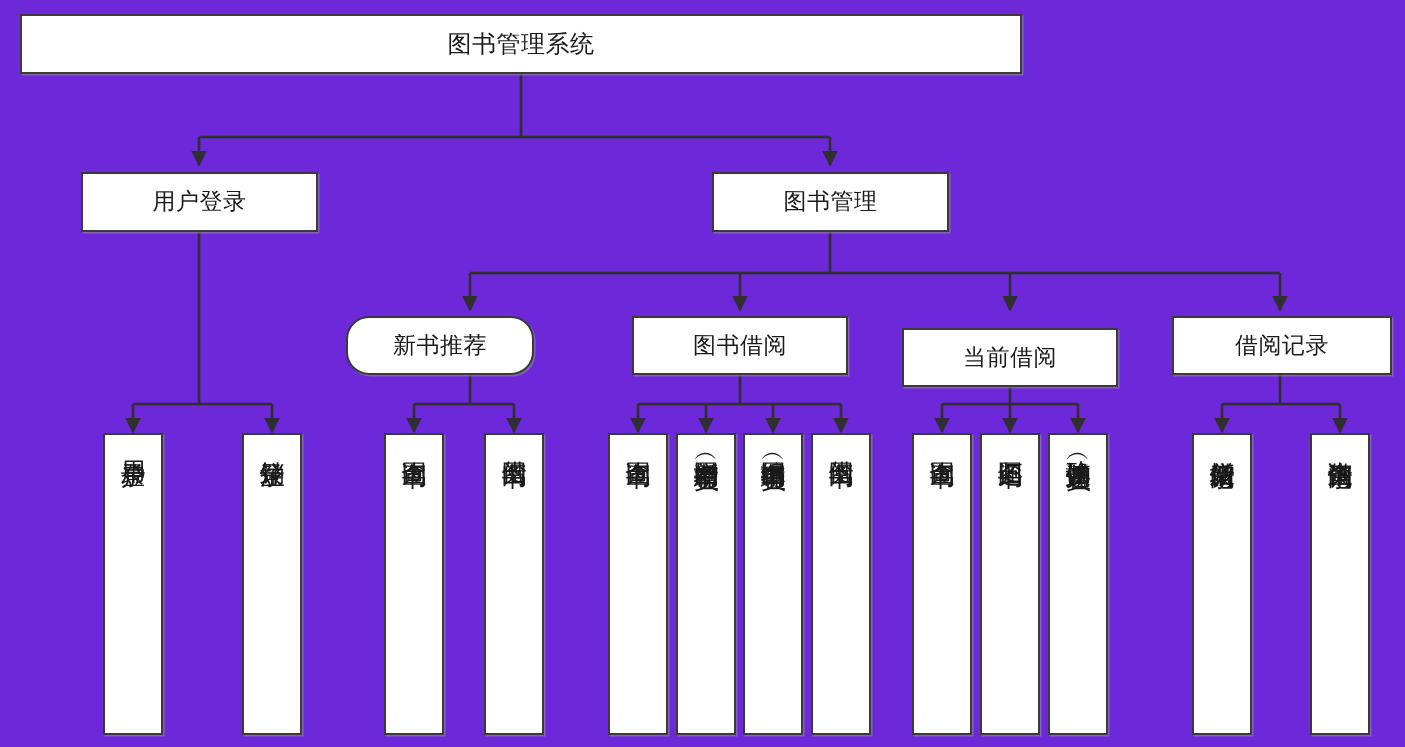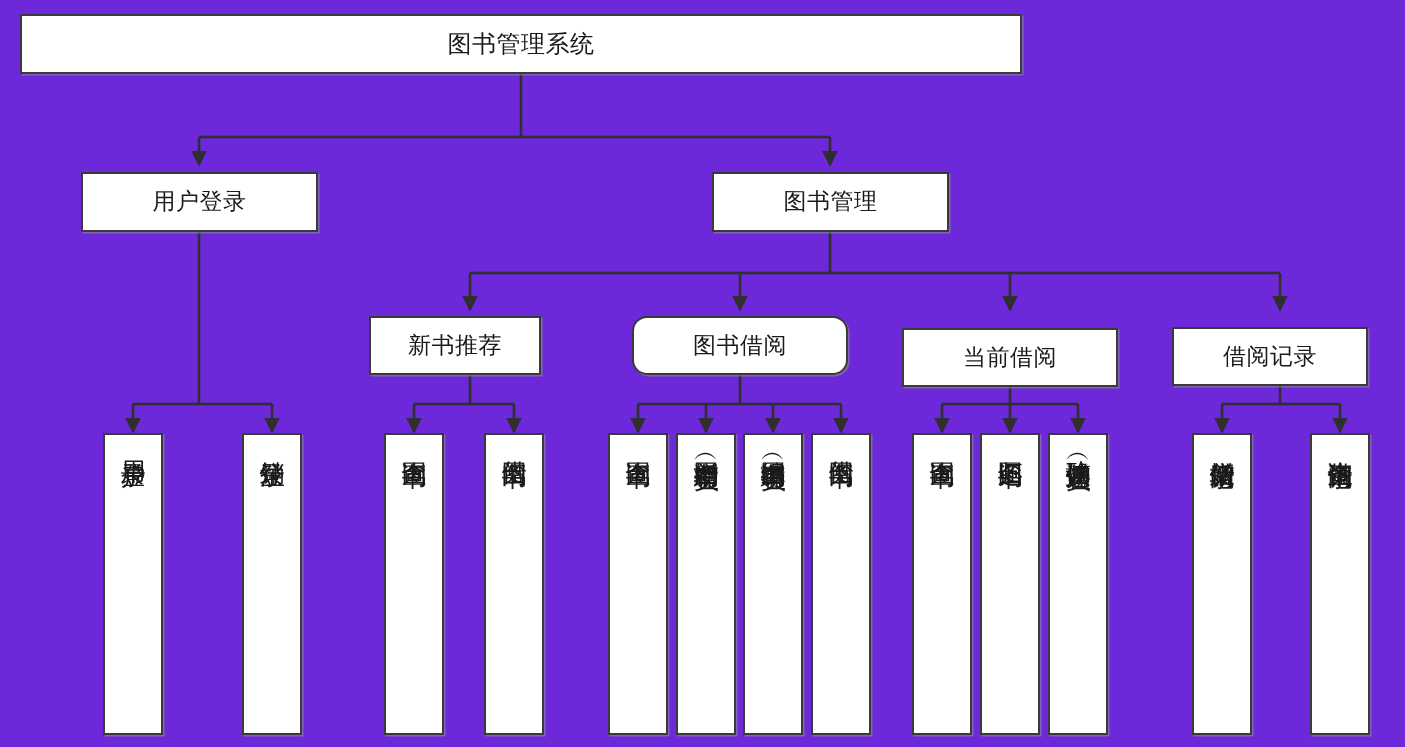--- a/index.html
+++ b/index.html
@@ -132,30 +132,30 @@
     <span class="label">图书管理系统</span>
   </div>
 
   <div class="node horiz" style="left:81px; top:172px; width:237px; height:60px;">
     <span class="label">用户登录</span>
   </div>
   <div class="node horiz" style="left:712px; top:172px; width:237px; height:60px;">
     <span class="label">图书管理</span>
   </div>
 
-  <div class="node horiz" style="left:369px; top:316px; width:172px; height:59px;">
+  <div class="node horiz" style="left:346px; top:316px; width:188px; height:59px;border-radius:23px;">
     <span class="label">新书推荐</span>
   </div>
-  <div class="node horiz" style="left:632px; top:316px; width:216px; height:59px;border-radius:15px;">
+  <div class="node horiz" style="left:632px; top:316px; width:216px; height:59px;">
     <span class="label">图书借阅</span>
   </div>
   <div class="node horiz" style="left:902px; top:328px; width:216px; height:59px;">
     <span class="label">当前借阅</span>
   </div>
-  <div class="node horiz" style="left:1172px; top:316px; width:196px; height:59px;margin-top:11px;">
+  <div class="node horiz" style="left:1172px; top:316px; width:220px; height:59px;">
     <span class="label">借阅记录</span>
   </div>
 
   <div class="node vert" style="left:103px; top:433px; width:60px; height:302px;">
     <span class="label">用户登录</span>
   </div>
   <div class="node vert" style="left:242px; top:433px; width:60px; height:302px;">
     <span class="label">注销登录</span>
   </div>
 

